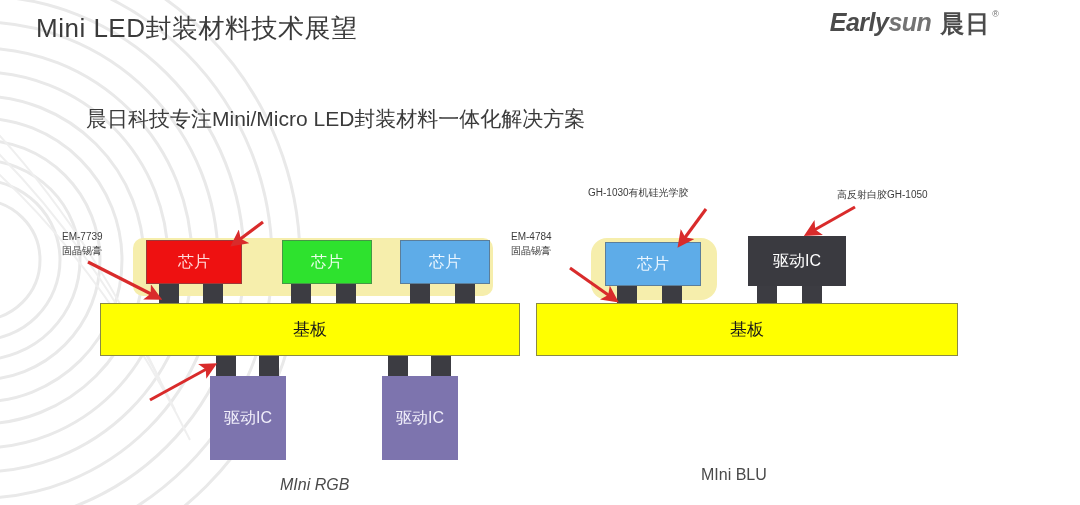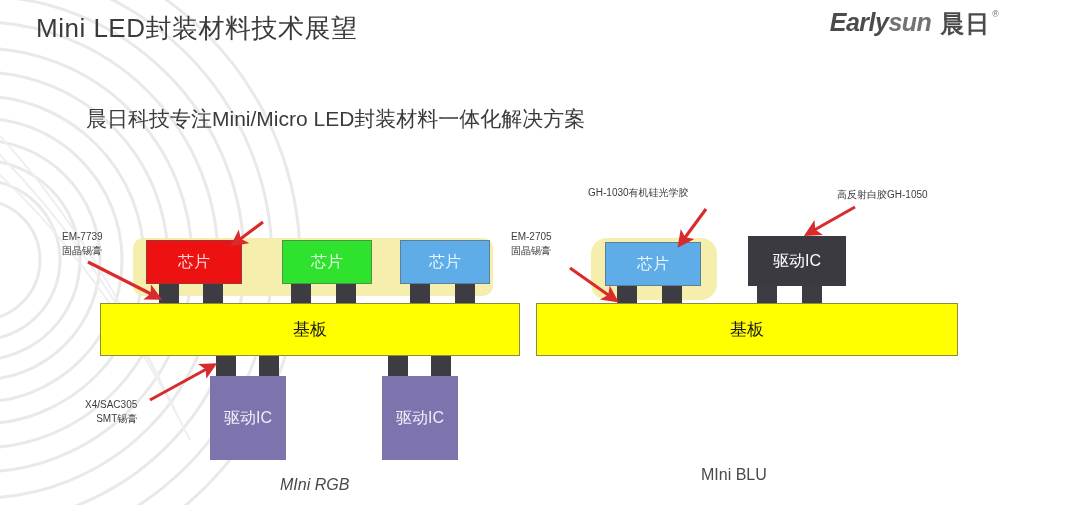--- a/index.html
+++ b/index.html
@@ -218,24 +218,20 @@
     <span>驱动IC</span>
   </div>
   <div class="dic purple" style="left:382px; top:376px; width:76px; height:84px;">
     <span>驱动IC</span>
   </div>
 
   <div class="lbl" style="left:62px; top:230px;">
     <div>EM-7739</div>
     <div>固晶锡膏</div>
   </div>
-  <div class="lbl" style="left:85px; top:398px; text-align:right;">
-    <div>X4/SAC305</div>
-    <div>SMT锡膏</div>
-  </div>
 
   <div class="caption" style="left:280px; top:476px;font-style:italic;">MIni RGB</div>
 
   <div class="encap" style="left:591px; top:238px; width:126px; height:62px; border-radius:16px;"></div>
 
   <div class="chip blue" style="left:605px; top:242px; width:96px; height:44px;">
     <span>芯片</span>
   </div>
 
   <div class="pad" style="left:617px; top:286px; width:20px; height:19px;"></div>
@@ -245,21 +241,21 @@
     <span>驱动IC</span>
   </div>
   <div class="pad" style="left:757px; top:286px; width:20px; height:19px;"></div>
   <div class="pad" style="left:802px; top:286px; width:20px; height:19px;"></div>
 
   <div class="substrate" style="left:536px; top:303px; width:422px; height:53px;">
     <span>基板</span>
   </div>
 
   <div class="lbl" style="left:511px; top:230px;">
-    <div>EM-2705</div>
+    <div>EM-4784</div>
     <div>固晶锡膏</div>
   </div>
   <div class="lbl" style="left:588px; top:186px;">
     <div>GH-1030有机硅光学胶</div>
   </div>
   <div class="lbl" style="left:837px; top:188px;text-align:right;">
     <div>高反射白胶GH-1050</div>
   </div>
 
   <div class="caption" style="left:701px; top:466px;text-align:center;">MIni BLU</div>

